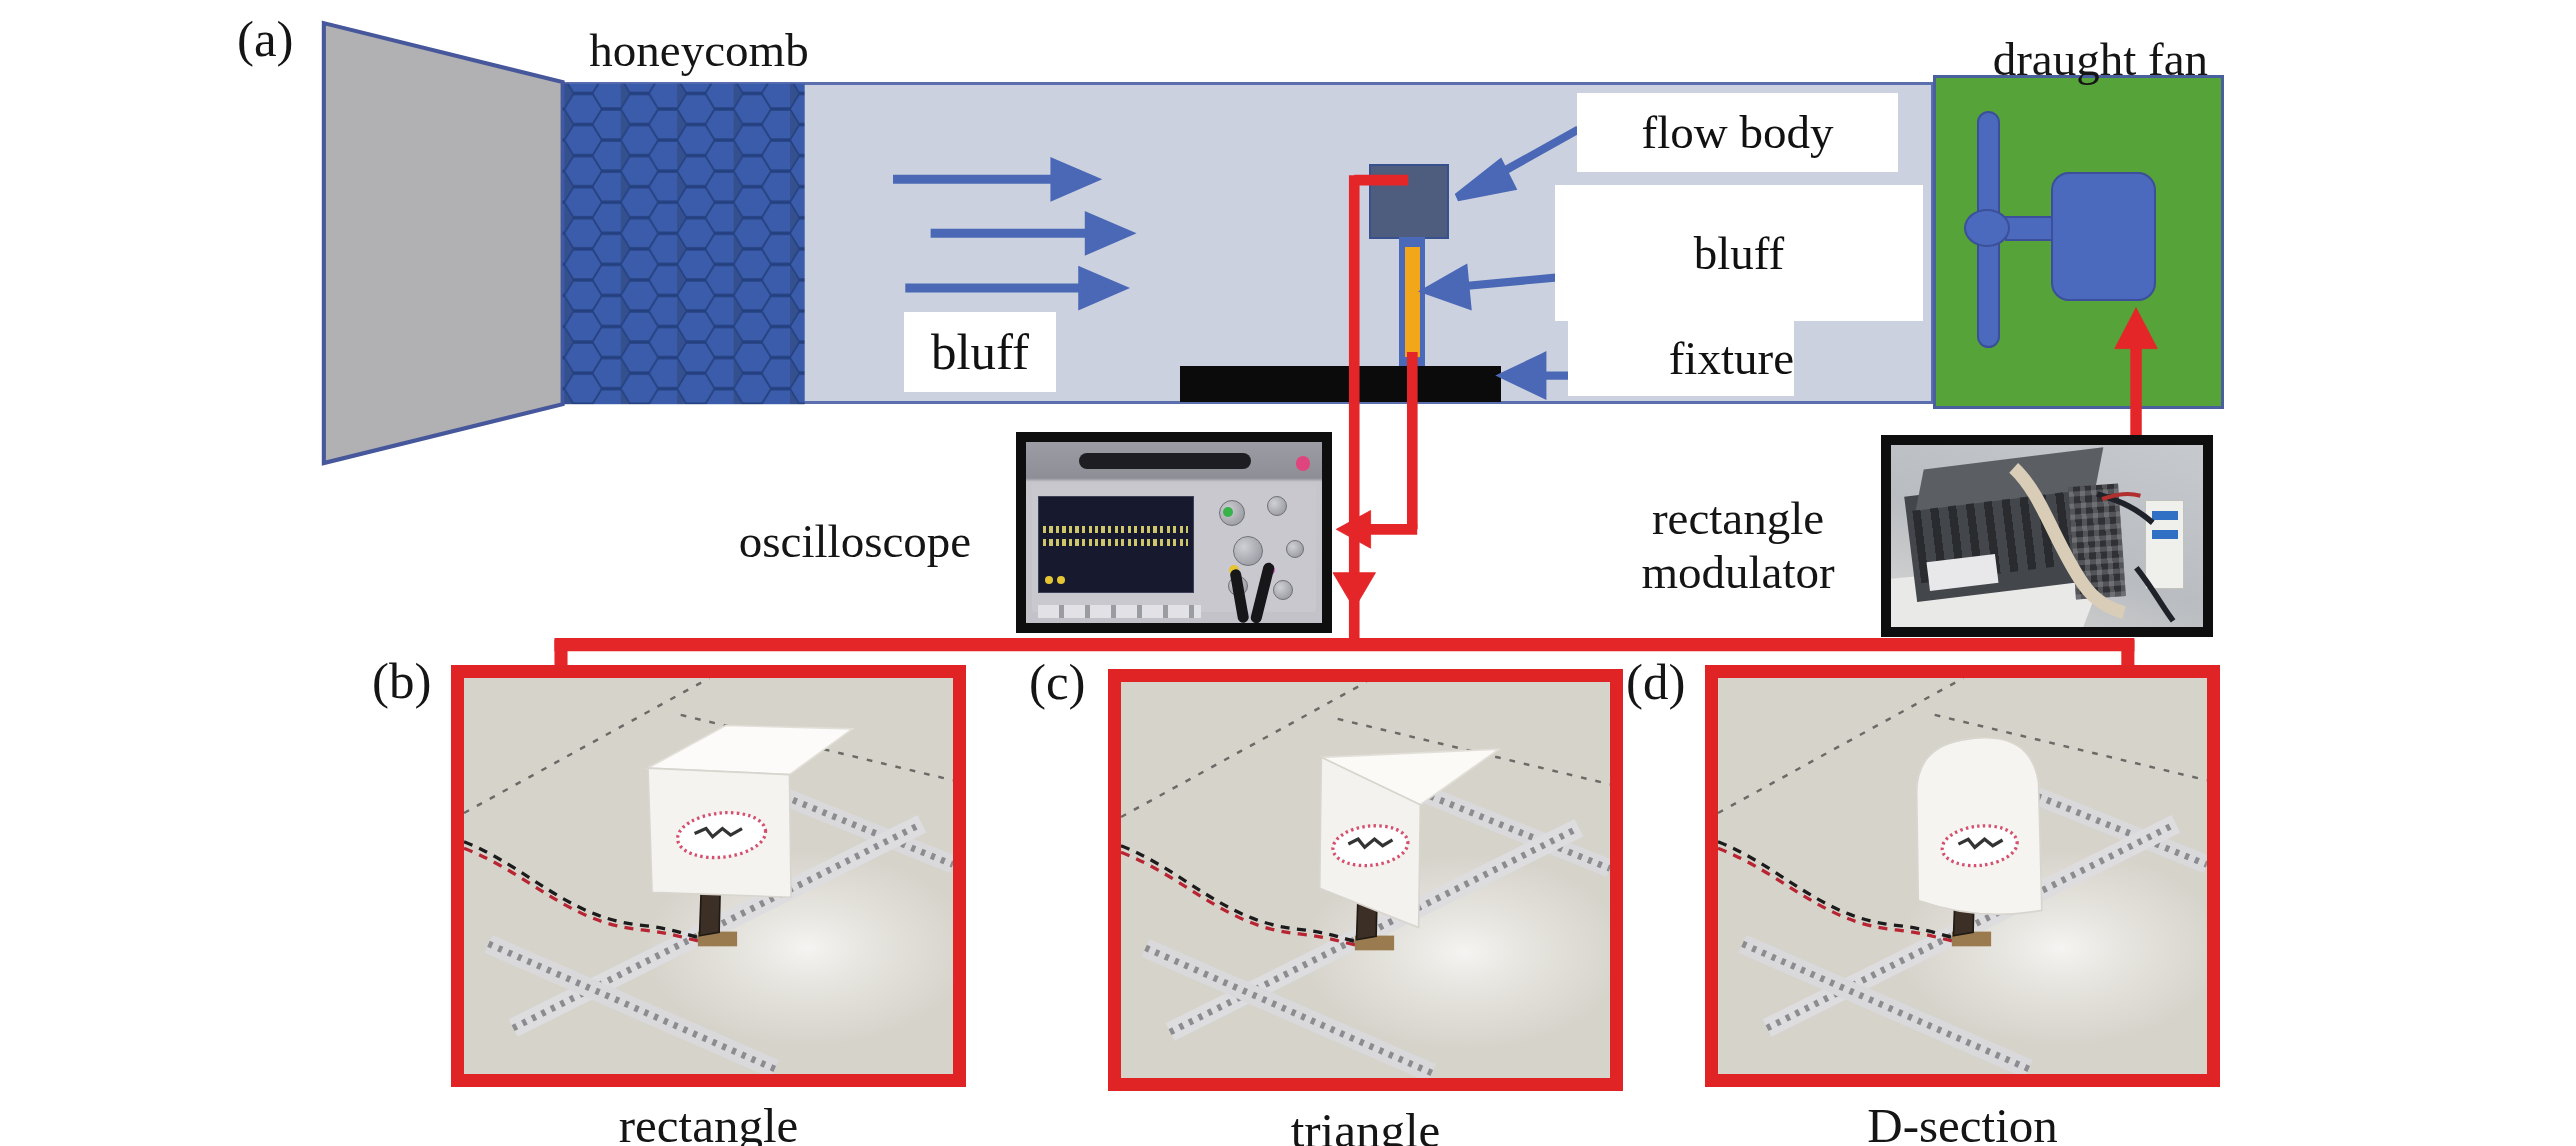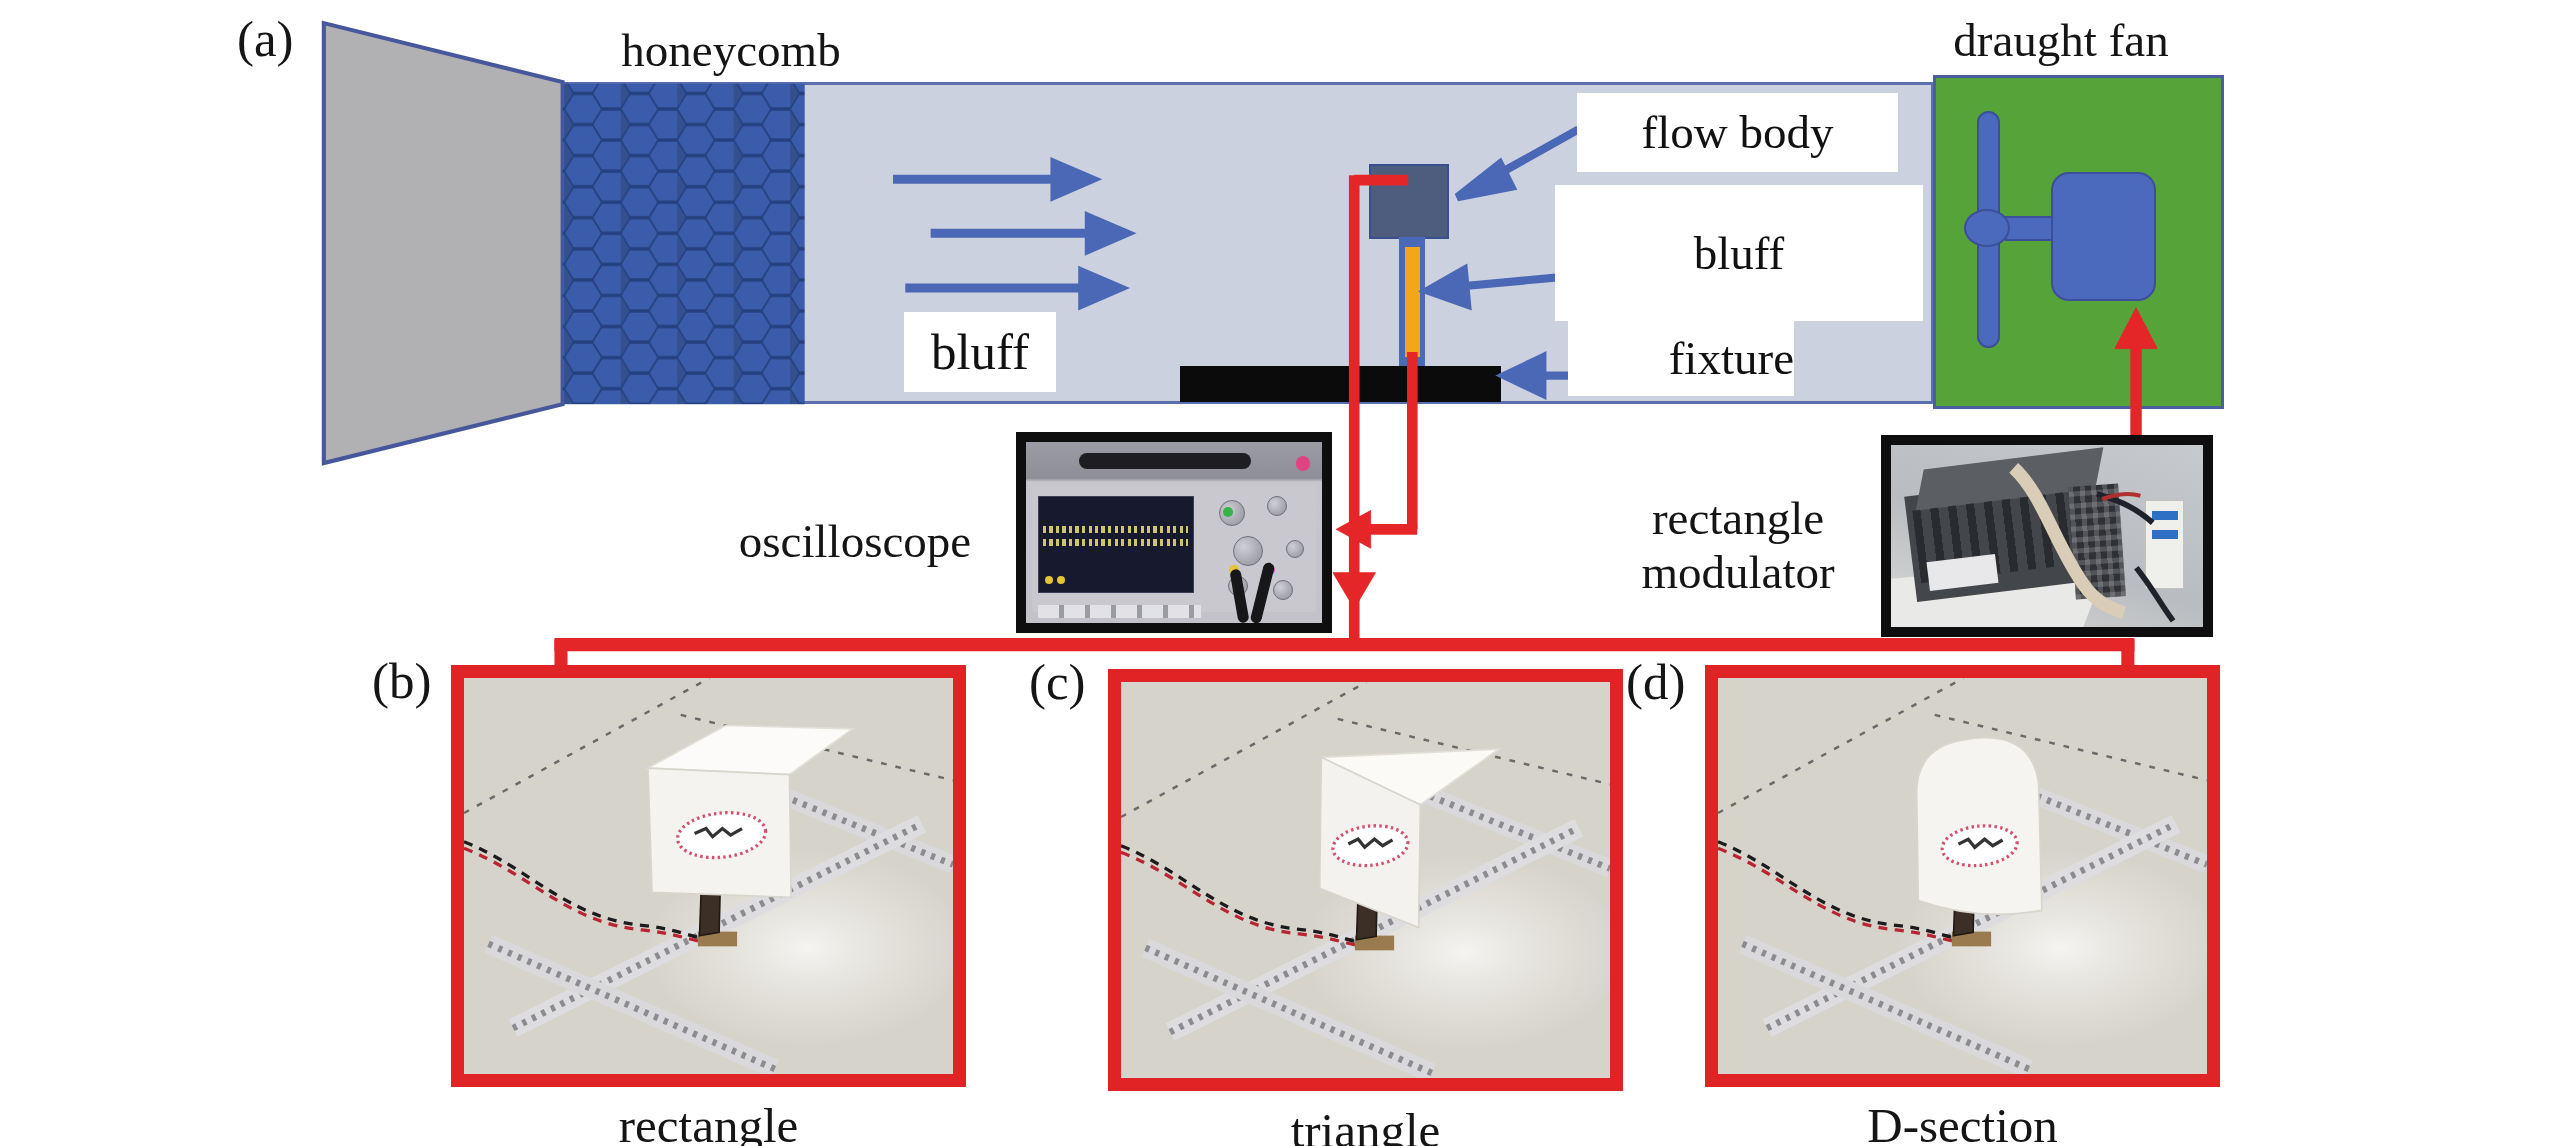--- a/index.html
+++ b/index.html
@@ -124,22 +124,22 @@
       <polygon points="1676,624 1676,670 1634,647"></polygon>
       <line x1="678" y1="788" x2="2610" y2="788" stroke-width="16"></line>
       <line x1="686" y1="782" x2="686" y2="818" stroke-width="16"></line>
       <line x1="2602" y1="782" x2="2602" y2="818" stroke-width="16"></line>
       <line x1="2612" y1="540" x2="2612" y2="402" stroke-width="14"></line>
       <polygon points="2586,426 2638,426 2612,376"></polygon>
     </g>
   </svg>
 
   <div class="lbl serif62" style="left:237px;top:11.4px;z-index:22;">(a)</div>
-  <div class="lbl serif58 center" style="left:588px;top:23px;width:286px;z-index:22;">honeycomb</div>
-  <div class="lbl serif58 center" style="left:1914px;top:13px;width:294px;z-index:22;">draught fan</div>
+  <div class="lbl serif58 center" style="left:556px;top:23px;width:286px;z-index:22;">honeycomb</div>
+  <div class="lbl serif58 center" style="left:1914px;top:32px;width:294px;z-index:22;text-align:right;">draught fan</div>
 
   <div class="whitebox" style="left:904px;top:312px;width:152px;height:80px;">
     <span class="serif62">bluff</span>
   </div>
   <div class="whitebox" style="left:1577px;top:93px;width:321px;height:79px;">
     <span class="serif58">flow body</span>
   </div>
   <div class="whitebox" style="left:1555px;top:185px;width:368px;height:136px;flex-direction:column;">
     <span class="serif58">bluff</span>
   </div>

